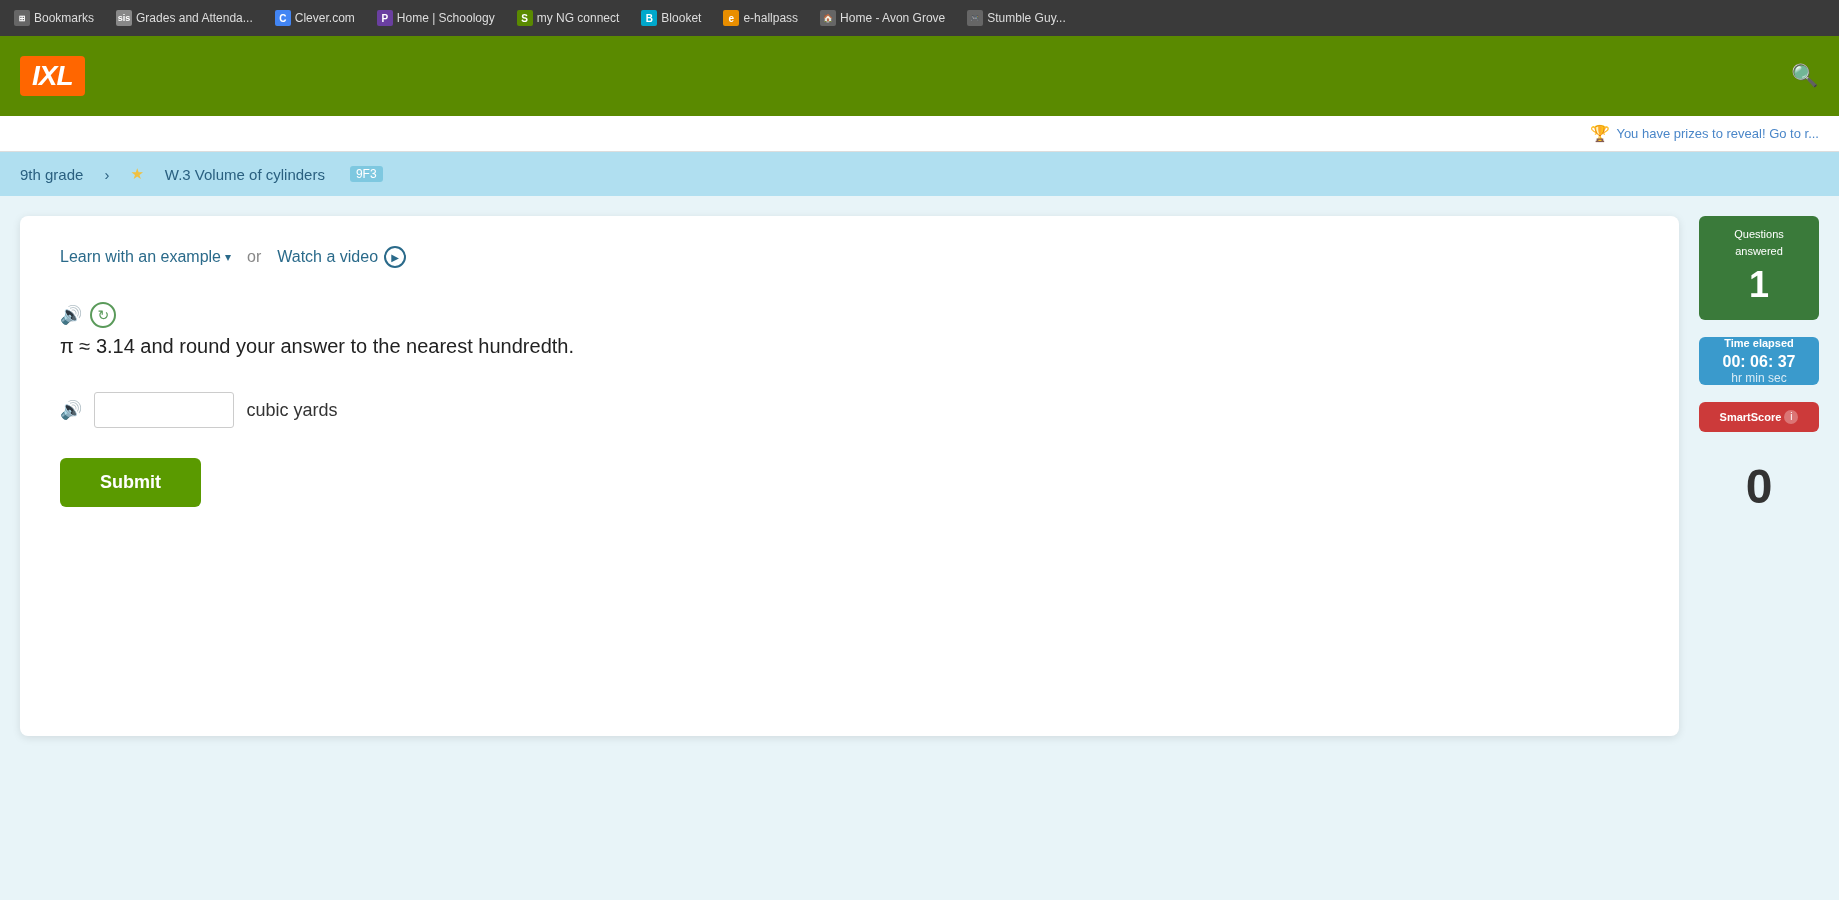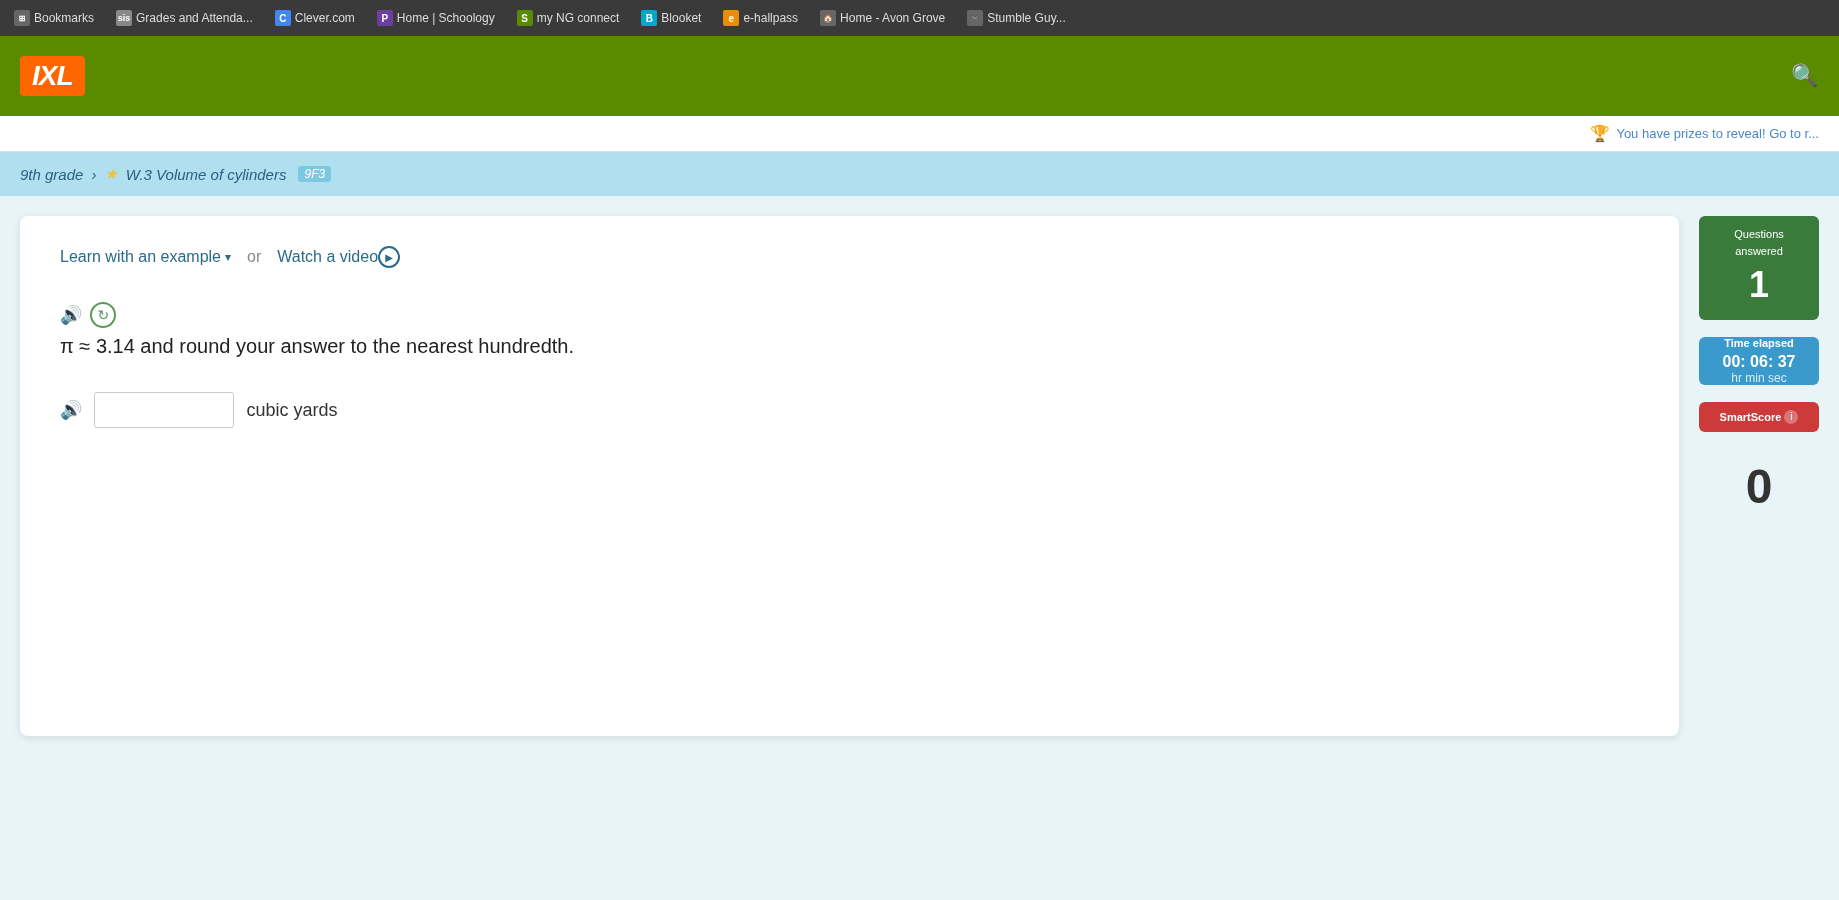--- a/index.html
+++ b/index.html
@@ -101,22 +101,21 @@
 
     
     .breadcrumb-bar {
       background: #b0dff0;
       height: 44px;
       display: flex;
       align-items: center;
       padding: 0 20px;
       font-size: 15px;
       color: #2a6080;
-      gap: 8px;
-      font-style: italic;
+      gap: 21px;
     }
     .breadcrumb-bar .chevron { color: #2a6080; }
     .breadcrumb-bar .star { color: #f0c040; }
     .breadcrumb-bar .skill-code {
       background: #7ec8e0;
       color: white;
       padding: 1px 6px;
       border-radius: 3px;
       font-size: 12px;
       margin-left: 4px;
@@ -154,21 +153,21 @@
       cursor: pointer;
       text-decoration: none;
       display: flex; align-items: center; gap: 4px;
     }
     .learn-bar .or-text { color: #888; }
     .learn-bar .video-link {
       color: #2a6a8a;
       font-weight: 500;
       cursor: pointer;
       text-decoration: none;
-      display: flex; align-items: center; 
+      display: flex; align-items: center; gap: 6px;
     }
     .play-circle {
       width: 22px; height: 22px;
       border: 2px solid #2a6a8a;
       border-radius: 50%;
       display: inline-flex; align-items: center; justify-content: center;
       font-size: 10px;
     }
     .chevron-down { font-size: 12px; }
 
@@ -389,20 +388,21 @@
     </div>
 
     
     <div class="answer-row">
       <span class="speaker-icon">🔊</span>
       <input class="answer-input" type="text" placeholder="" style="">
       <span class="unit-label">cubic yards</span>
     </div>
 
     
+    <button class="submit-btn">Submit</button>
 
   </div>
 
   <div class="right-sidebar">
 
     <div class="questions-answered-box">
       <span style="font-size:11px; white-space:pre-line;">Questions
 answered</span>
       <span class="count">1</span>
     </div>

